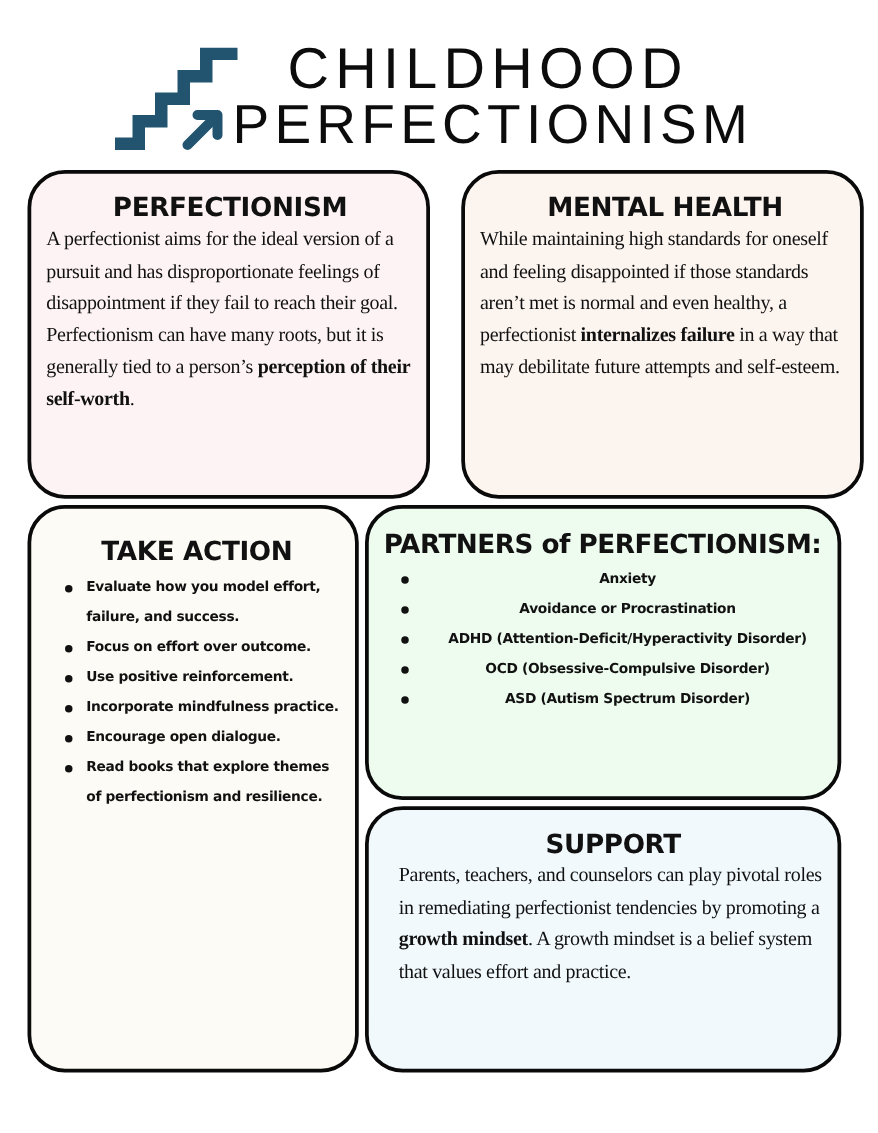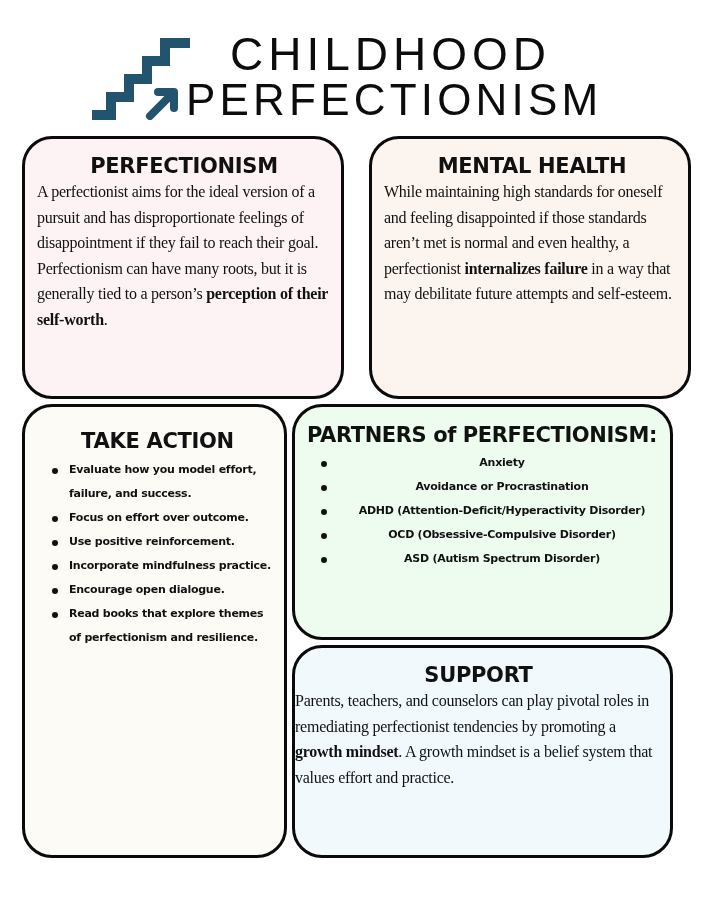--- a/index.html
+++ b/index.html
@@ -14,21 +14,21 @@
 
     .box { position: absolute; border: 3px solid #0a0a0a; border-radius: 30px; }
     .box h2 { font-family: "DejaVu Sans", sans-serif; font-weight: 700; font-size: 21px; text-align: center; line-height: 26px; letter-spacing: -0.3px; }
     .box p { font-family: Liberation Serif, serif; font-size: 16px; line-height: 25.5px; letter-spacing: -0.25px; }
     .box p b { font-weight: 700; }
 
     #box-perf { left: 22px; top: 136px; width: 322px; height: 263px; background: #fdf3f4; padding: 14px 10px 0 12px; }
     #box-mh { left: 369px; top: 136px; width: 322px; height: 263px; background: #fcf4ef; padding: 14px 8px 0 12px; }
     #box-action { left: 22px; top: 404px; width: 265px; height: 454px; background: #fcfbf5; padding: 21px 6px 0 12px; }
     #box-partners { left: 292px; top: 404px; width: 381px; height: 236px; background: #eefbef; padding: 15px 4px 0 12px; }
-    #box-support { left: 292px; top: 645px; width: 381px; height: 213px; background: #f1f9fd; padding: 14px 8px 0 0; }
+    #box-support { left: 292px; top: 645px; width: 381px; height: 213px; background: #f1f9fd; padding: 14px 8px 0 24px; }
 
     #box-partners h2 { text-align: left; font-size: 21px; letter-spacing: -0.4px; margin-left: 0; }
 
     ul.bullets { list-style: none; }
     ul.bullets li { position: relative; font-size: 11px; line-height: 24px; letter-spacing: -0.25px; font-weight: bold; }
     ul.bullets li::before { content: ""; position: absolute; width: 6px; height: 6px; border-radius: 50%; background: #111; }
     #box-action ul.bullets { margin-top: 4px; }
     #box-action ul.bullets li { padding-left: 32px; }
     #box-action ul.bullets li::before { left: 15px; top: 10px; }
     #box-partners ul.bullets { margin-top: 3px; }

